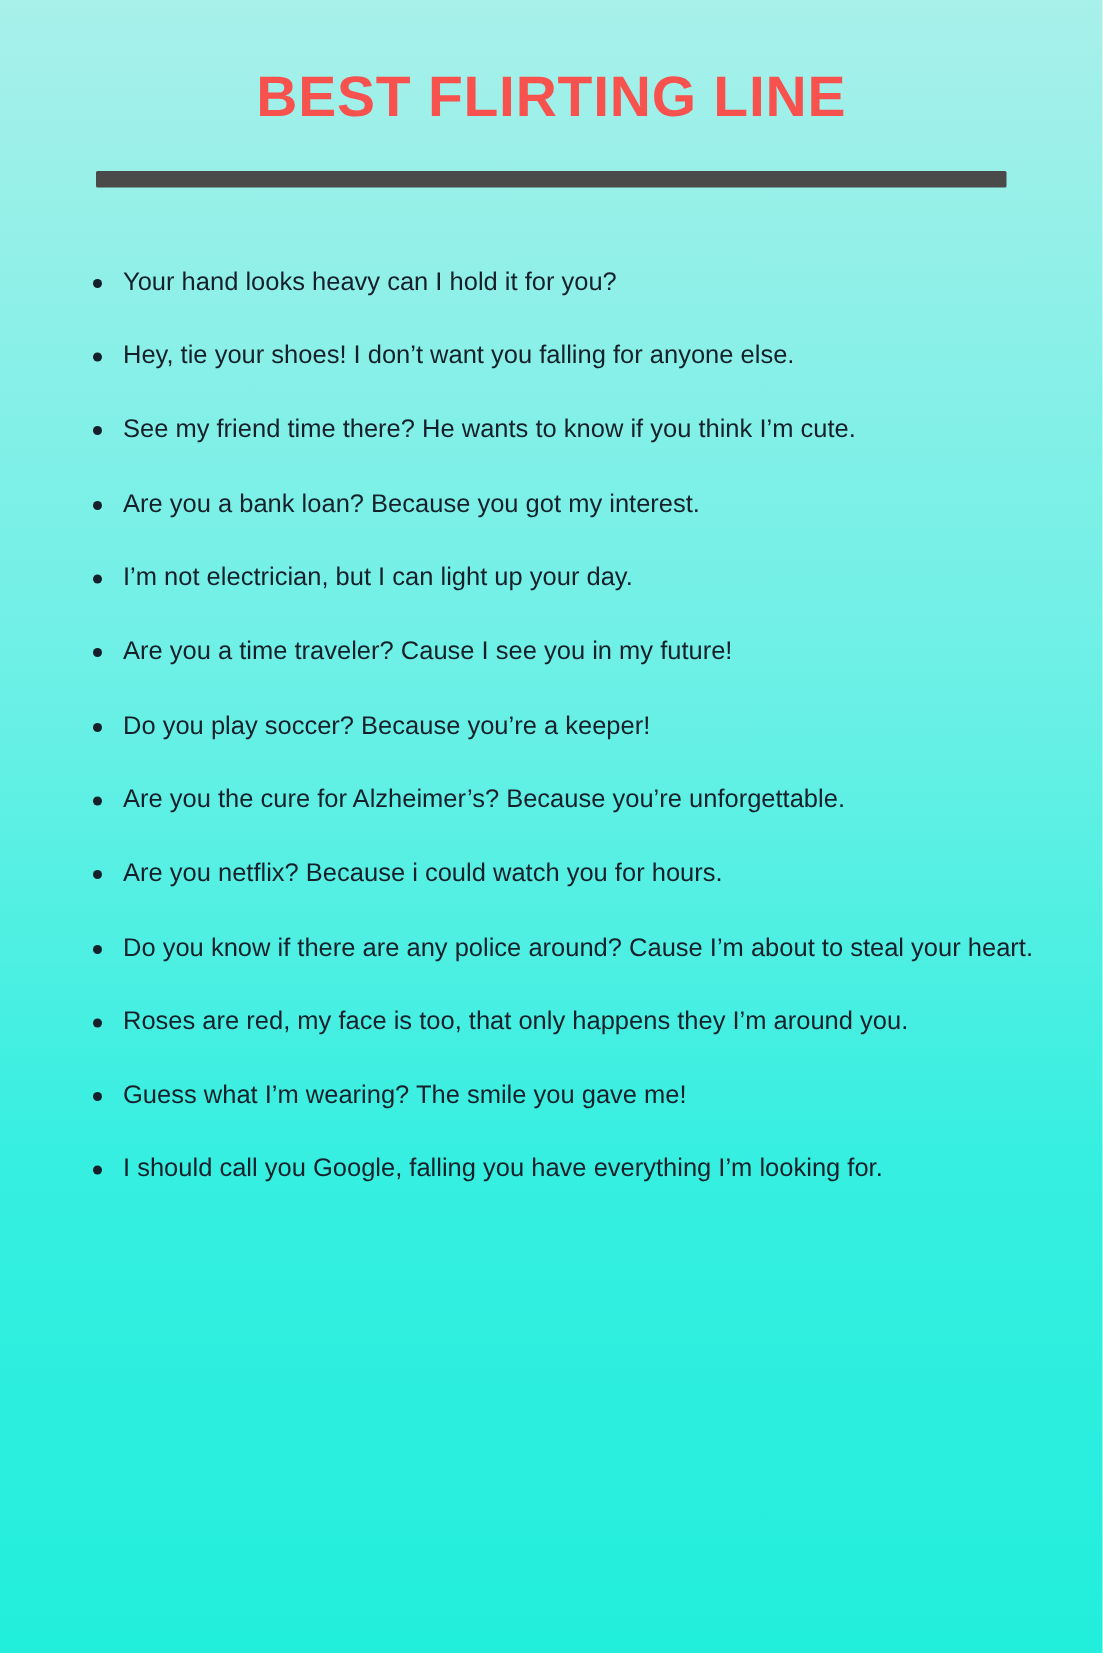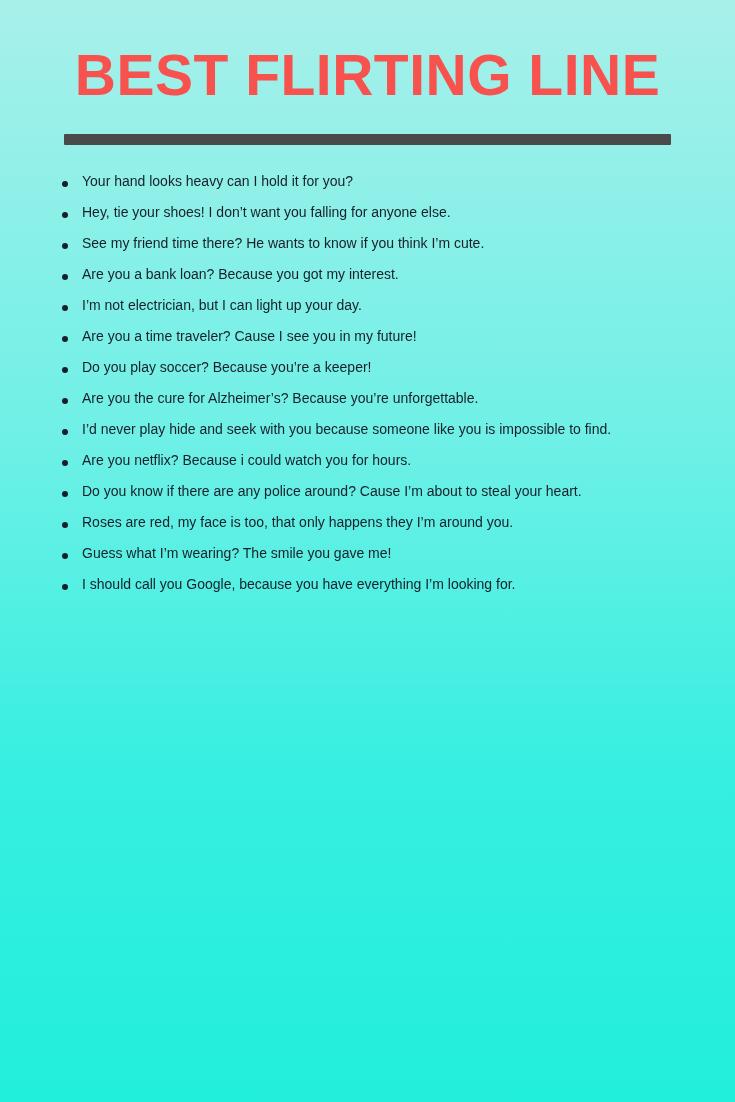--- a/index.html
+++ b/index.html
@@ -15,21 +15,21 @@
   }
   .page {
     width: 735px;
     height: 1102px;
     box-sizing: border-box;
     padding: 46px 38px 10px 38px;
     display: flex;
     flex-direction: column;
   }
   .title {
-    font-size: 57px;
+    font-size: 38px;
     font-weight: bold;
     color: #f8524f;
     text-align: center;
     letter-spacing: 0.5px;
     line-height: 1.05;
     margin: 0;
     padding: 0 0 0 0;
     white-space: nowrap;
   }
   .divider {
@@ -39,24 +39,25 @@
     border-radius: 1px;
   }
   .list {
     list-style: none;
     margin: 26px 0 0 0;
     padding: 0 6px 0 16px;
   }
   .list li {
     position: relative;
     padding-left: 28px;
-    font-size: 14px;
+    font-size: 17px;
     line-height: 1.43;
     color: #16202a;
     margin-bottom: 11px;
+    margin-top: 25px;
   }
   .list li::before {
     content: "";
     position: absolute;
     left: 8px;
     top: 10px;
     width: 6px;
     height: 6px;
     background: #16202a;
     border-radius: 50%;
@@ -73,21 +74,20 @@
 
   <ul class="list">
     <li>Your hand looks heavy can I hold it for you?</li>
     <li>Hey, tie your shoes! I don’t want you falling for anyone else.</li>
     <li>See my friend time there? He wants to know if you think I’m cute.</li>
     <li>Are you a bank loan? Because you got my interest.</li>
     <li>I’m not electrician, but I can light up your day.</li>
     <li>Are you a time traveler? Cause I see you in my future!</li>
     <li>Do you play soccer? Because you’re a keeper!</li>
     <li>Are you the cure for Alzheimer’s? Because you’re unforgettable.</li>
-    <li>I’d never play hide and seek with you because someone like you is impossible to find.</li>
     <li>Are you netflix? Because i could watch you for hours.</li>
     <li>Do you know if there are any police around? Cause I’m about to steal your heart.</li>
     <li>Roses are red, my face is too, that only happens they I’m around you.</li>
     <li>Guess what I’m wearing? The smile you gave me!</li>
-    <li>I should call you Google, because you have everything I’m looking for.</li>
+    <li>I should call you Google, falling you have everything I’m looking for.</li>
   </ul>
 
 </div>
 
 </body></html>

